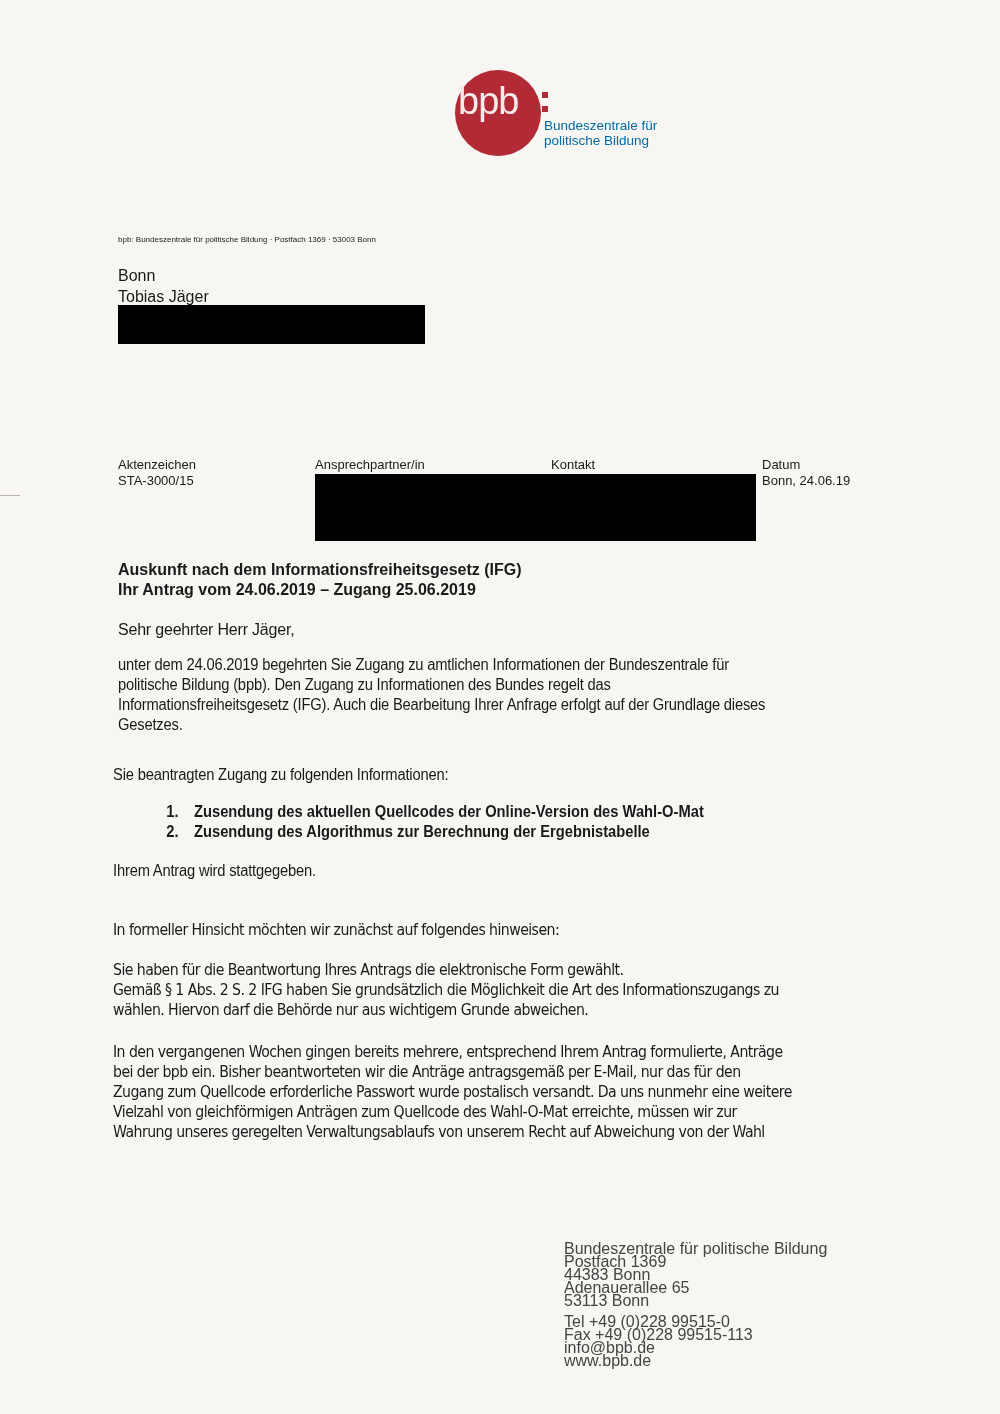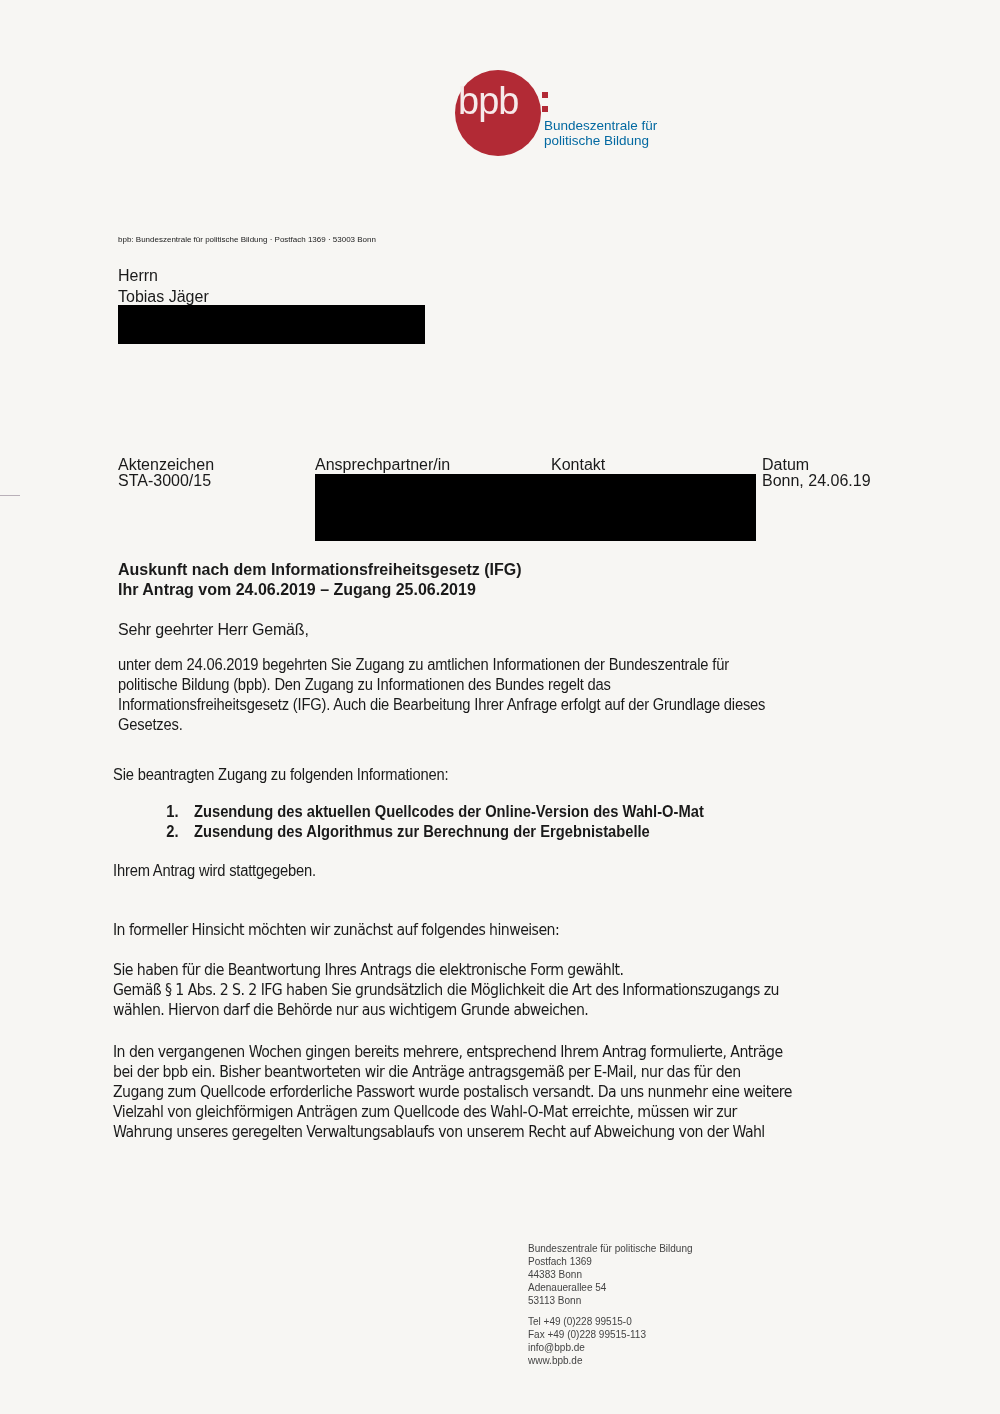--- a/index.html
+++ b/index.html
@@ -24,35 +24,35 @@
   .logo-colon { left: 542px; top: 92px; width: 8px; }
   .logo-colon span { display:block; width:6px; height:6px; background:#b22a35; margin-bottom:8px; }
   .logo-name {
     left: 544px; top: 118px; color: #0369a1; font-size: 13.5px; line-height: 15px;
   }
 
   .sender-line { left: 118px; top: 235px; font-size: 8px; color: #222; }
   .addr { left: 118px; top: 265px; font-size: 16px; line-height: 21px; }
   .redact { background: #000; }
 
-  .meta-label { font-size: 16px; line-height: 16px; }
+  .meta-label { font-size: 13px; line-height: 16px; }
   .subject { left: 118px; top: 560px; font-size: 16px; font-weight: bold; line-height: 20px; }
 
   .body-text {
     font-family: "Liberation Sans", sans-serif; font-size: 16px; line-height: 20px;
     transform-origin: left top; letter-spacing: -0.2px;
   }
   .narrow { transform: scaleX(0.92); }
   .tahoma { font-family: "DejaVu Sans", sans-serif; font-size: 15px; line-height: 20px; letter-spacing:-0.6px; transform: scaleX(0.94); transform-origin:left top; }
 
   .list { left: 143px; top: 802px; font-size: 16px; font-weight: bold; line-height: 20px; }
   .list-row { display: flex; }
   .list-num { width: 30px; }
 
-  .footer-addr { left: 528px; top: 1242px; font-size: 10px; line-height: 13px; color: #444; }
+  .footer-addr { left: 564px; top: 1242px; font-size: 16px; line-height: 13px; color: #444; }
   .margin-mark { left: 0; top: 495px; width: 20px; height: 1px; background: #b9b0b8; }
 </style>
 </head>
 <body>
 
 <div class="abs logo-circle"></div>
 <div class="abs logo-bpb">bpb</div>
 <div class="abs logo-colon">
     <span></span>
     <span></span>
@@ -60,21 +60,21 @@
 <div class="abs logo-name">
   <div>Bundeszentrale für</div>
   <div>politische Bildung</div>
 </div>
 
 <div class="abs margin-mark"></div>
 
 <div class="abs sender-line">bpb: Bundeszentrale für politische Bildung · Postfach 1369 · 53003 Bonn</div>
 
 <div class="abs addr">
-  <div>Herrn</div>
+  <div>Bonn</div>
   <div>Tobias Jäger</div>
 </div>
 <div class="abs redact" style="left:118px;top:305px;width:307px;height:39px;"></div>
 
 <div class="abs meta-label" style="left:118px;top:457px;">
   <div>Aktenzeichen</div>
   <div>STA-3000/15</div>
 </div>
 <div class="abs meta-label" style="left:315px;top:457px;">Ansprechpartner/in</div>
 <div class="abs meta-label" style="left:551px;top:457px;">Kontakt</div>
@@ -82,21 +82,21 @@
   <div>Datum</div>
   <div>Bonn, 24.06.19</div>
 </div>
 <div class="abs redact" style="left:315px;top:474px;width:441px;height:67px;"></div>
 
 <div class="abs subject">
   <div>Auskunft nach dem Informationsfreiheitsgesetz (IFG)</div>
   <div>Ihr Antrag vom 24.06.2019 – Zugang 25.06.2019</div>
 </div>
 
-<div class="abs body-text" style="left:118px;top:620px;">Sehr geehrter Herr Gemäß,</div>
+<div class="abs body-text" style="left:118px;top:620px;">Sehr geehrter Herr Jäger,</div>
 
 <div class="abs body-text narrow" style="left:118px;top:655px;width:800px;">
   <div>unter dem 24.06.2019 begehrten Sie Zugang zu amtlichen Informationen der Bundeszentrale für</div>
   <div>politische Bildung (bpb). Den Zugang zu Informationen des Bundes regelt das</div>
   <div>Informationsfreiheitsgesetz (IFG). Auch die Bearbeitung Ihrer Anfrage erfolgt auf der Grundlage dieses</div>
   <div>Gesetzes.</div>
 </div>
 
 <div class="abs body-text narrow" style="left:113px;top:765px;">Sie beantragten Zugang zu folgenden Informationen:</div>
 
@@ -126,20 +126,20 @@
   <div>bei der bpb ein. Bisher beantworteten wir die Anträge antragsgemäß per E-Mail, nur das für den</div>
   <div>Zugang zum Quellcode erforderliche Passwort wurde postalisch versandt. Da uns nunmehr eine weitere</div>
   <div>Vielzahl von gleichförmigen Anträgen zum Quellcode des Wahl-O-Mat erreichte, müssen wir zur</div>
   <div>Wahrung unseres geregelten Verwaltungsablaufs von unserem Recht auf Abweichung von der Wahl</div>
 </div>
 
 <div class="abs footer-addr">
   <div>Bundeszentrale für politische Bildung</div>
   <div>Postfach 1369</div>
   <div>44383 Bonn</div>
-  <div>Adenauerallee 54</div>
+  <div>Adenauerallee 65</div>
   <div>53113 Bonn</div>
   <div style="height:8px"></div>
   <div>Tel  +49 (0)228 99515-0</div>
   <div>Fax +49 (0)228 99515-113</div>
   <div>info@bpb.de</div>
   <div>www.bpb.de</div>
 </div>
 
 </body></html>

